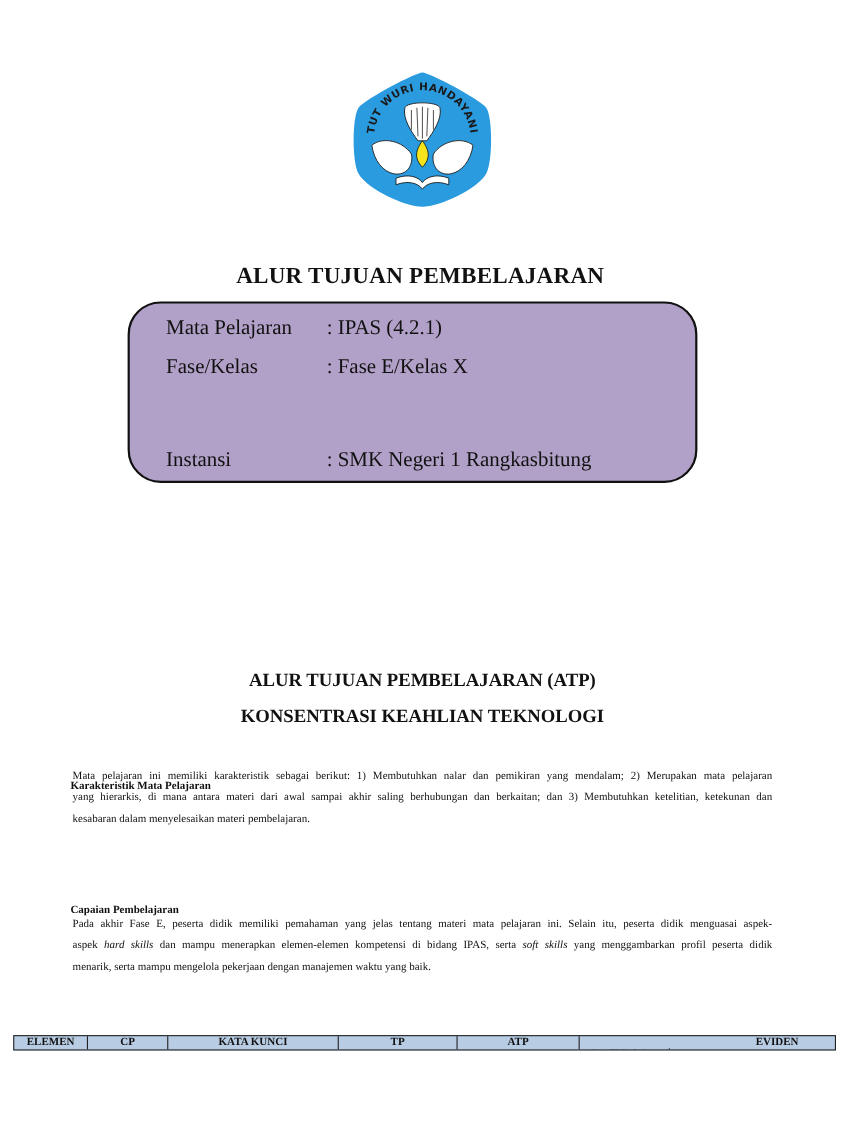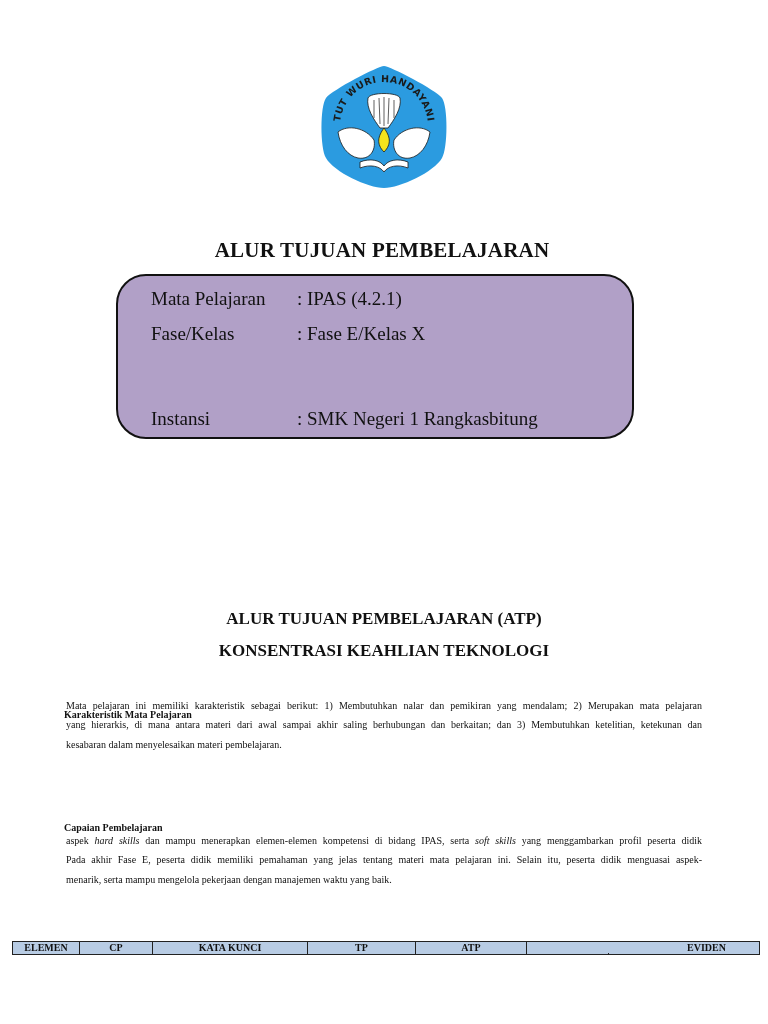--- a/index.html
+++ b/index.html
@@ -84,22 +84,22 @@
 
 <div class="sec-title" style="top:709px;">Karakteristik Mata Pelajaran</div>
 <div class="para" style="top:696px;">
   <span class="ln">Mata pelajaran ini memiliki karakteristik sebagai berikut: 1) Membutuhkan nalar dan pemikiran yang mendalam; 2) Merupakan mata pelajaran</span>
   <span class="ln">yang hierarkis, di mana antara materi dari awal sampai akhir saling berhubungan dan berkaitan; dan 3) Membutuhkan ketelitian, ketekunan dan</span>
   <span class="ln last">kesabaran dalam menyelesaikan materi pembelajaran.</span>
 </div>
 
 <div class="sec-title" style="top:810px;margin-top:12px;">Capaian Pembelajaran</div>
 <div class="para" style="top:831px;">
+  <span class="ln"><span>Pada akhir Fase E, peserta didik memiliki pemahaman yang jelas tentang materi mata pelajaran ini. Selain itu, peserta didik menguasai aspek-</span></span>
   <span class="ln"><span>aspek </span><i>hard skills</i><span> dan mampu menerapkan elemen-elemen kompetensi di bidang IPAS, serta </span><i>soft skills</i><span> yang menggambarkan profil peserta didik</span></span>
-  <span class="ln"><span>Pada akhir Fase E, peserta didik memiliki pemahaman yang jelas tentang materi mata pelajaran ini. Selain itu, peserta didik menguasai aspek-</span></span>
   <span class="ln last"><span>menarik, serta mampu mengelola pekerjaan dengan manajemen waktu yang baik.</span></span>
 </div>
 
 <div class="table-head">
   <div class="th" style="width:67px;">ELEMEN</div>
   <div class="th" style="width:73px;">CP</div>
   <div class="th" style="width:155px;">KATA KUNCI</div>
   <div class="th" style="width:108px;">TP</div>
   <div class="th" style="width:111px;">ATP</div>
   <div class="th" style="width:82px;margin-top:11px;">Profil Pelajar</div>

